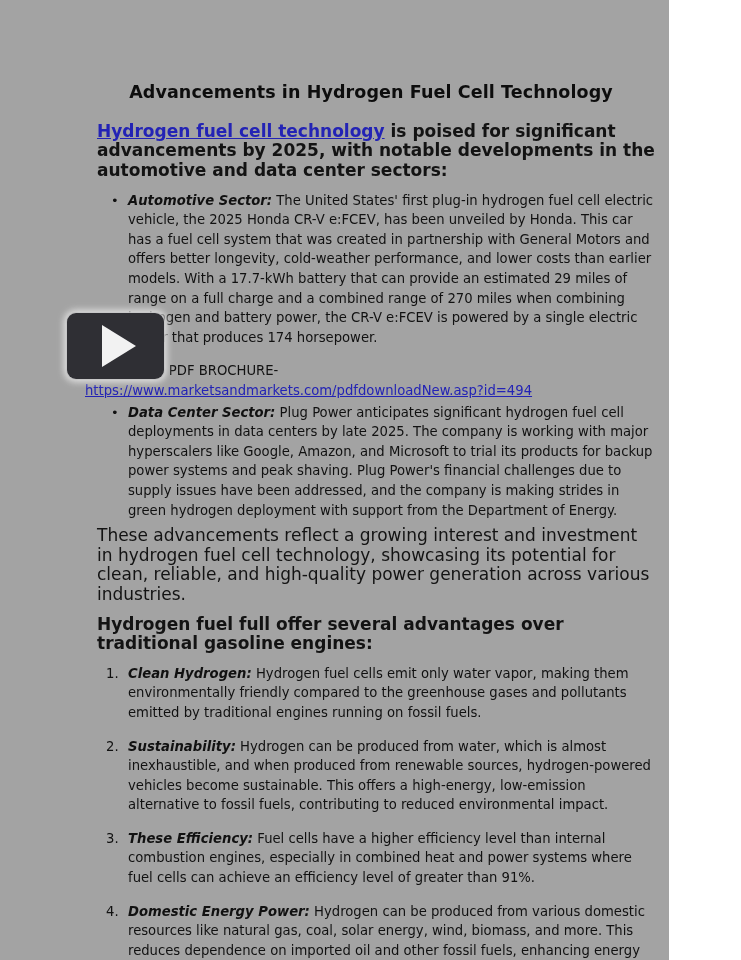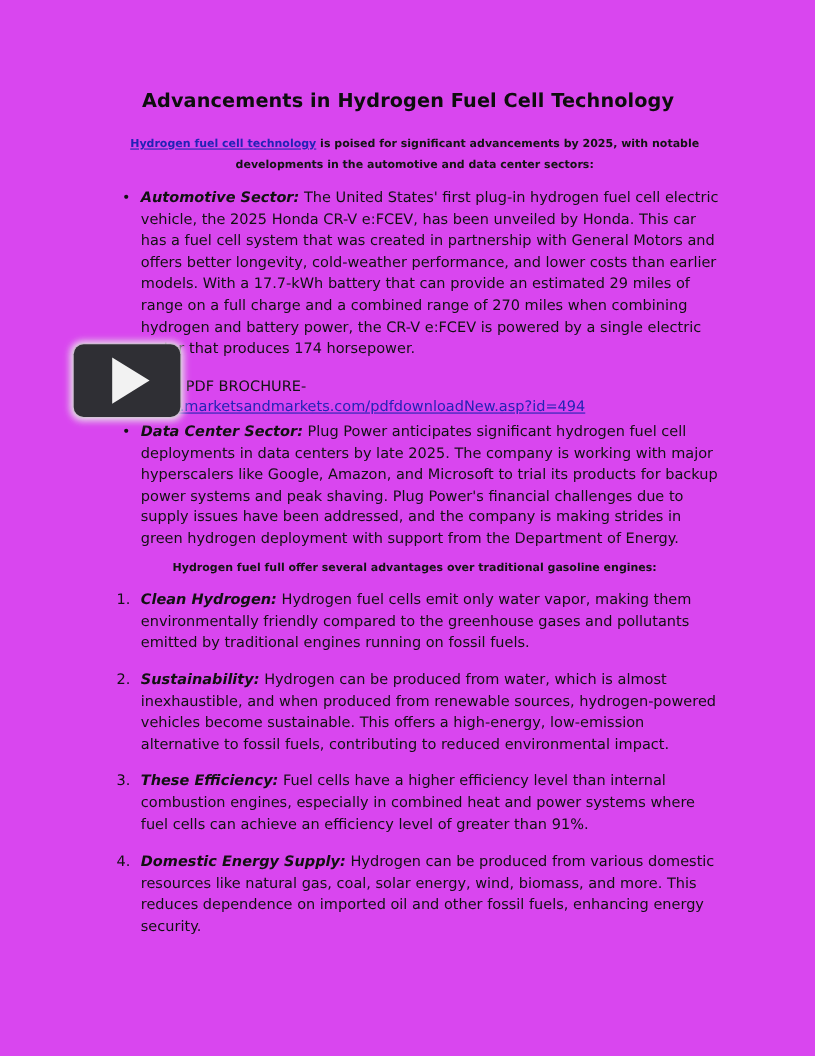--- a/index.html
+++ b/index.html
@@ -14,47 +14,47 @@
     position: relative;
     overflow: hidden;
     font-family: "DejaVu Sans", "Liberation Sans", sans-serif;
     color: #111111;
     -webkit-font-smoothing: antialiased;
   }
 
   .page {
     position: absolute;
     left: 0; top: 0;
-    width: 741px;
+    width: 669px;
     height: 960px;
-    background: #d946ef;
+    background: #a3a3a3;
   }
 
   .content {
     position: absolute;
     left: 85px;
     top: 82px;
     width: 572px;
   }
 
   .doc-title {
     font-size: 17.5px;
     font-weight: bold;
     text-align: center;
     letter-spacing: 0.1px;
     margin: 0 0 18px 0;
     color: #0d0d0d;
     line-height: 1.25;
   }
 
   p.para {
-    font-size: 10px;
+    font-size: 17px;
     line-height: 19.6px;
     margin: 0 0 10px 12px;
-    text-align: center;
+    text-align: left;
     color: #131313;
   }
 
   .lead {
     font-weight: bold;
     margin-bottom: 12px;
   }
 
   a.link {
     color: #2323b5;
@@ -171,39 +171,40 @@
       <a class="dl-url" href="#">https://www.marketsandmarkets.com/pdfdownloadNew.asp?id=494</a>
     </div>
 
     <ul class="bullet-list">
       <li>
         <span class="marker">•</span>
         <span class="b">Data Center Sector:</span><span> Plug Power anticipates significant hydrogen fuel cell deployments in data centers by late 2025. The company is working with major hyperscalers like Google, Amazon, and Microsoft to trial its products for backup power systems and peak shaving. Plug Power's financial challenges due to supply issues have been addressed, and the company is making strides in green hydrogen deployment with support from the Department of Energy.</span>
       </li>
     </ul>
 
+    <p class="para">These advancements reflect a growing interest and investment in hydrogen fuel cell technology, showcasing its potential for clean, reliable, and high-quality power generation across various industries.</p>
 
     <p class="para lead">Hydrogen fuel full offer several advantages over traditional gasoline engines:</p>
 
     <ol class="num-list">
       <li>
         <span class="marker">1.</span>
         <span class="b">Clean Hydrogen:</span><span> Hydrogen fuel cells emit only water vapor, making them environmentally friendly compared to the greenhouse gases and pollutants emitted by traditional engines running on fossil fuels.</span>
       </li>
       <li>
         <span class="marker">2.</span>
         <span class="b">Sustainability:</span><span> Hydrogen can be produced from water, which is almost inexhaustible, and when produced from renewable sources, hydrogen-powered vehicles become sustainable. This offers a high-energy, low-emission alternative to fossil fuels, contributing to reduced environmental impact.</span>
       </li>
       <li>
         <span class="marker">3.</span>
         <span class="b">These Efficiency:</span><span> Fuel cells have a higher efficiency level than internal combustion engines, especially in combined heat and power systems where fuel cells can achieve an efficiency level of greater than 91%.</span>
       </li>
       <li>
         <span class="marker">4.</span>
-        <span class="b">Domestic Energy Supply:</span><span> Hydrogen can be produced from various domestic resources like natural gas, coal, solar energy, wind, biomass, and more. This reduces dependence on imported oil and other fossil fuels, enhancing energy security.</span>
+        <span class="b">Domestic Energy Power:</span><span> Hydrogen can be produced from various domestic resources like natural gas, coal, solar energy, wind, biomass, and more. This reduces dependence on imported oil and other fossil fuels, enhancing energy security.</span>
       </li>
 
     </ol>
 
   </div>
 
   <div class="video-overlay">
     <span class="play-triangle"></span>
   </div>
 </div>

